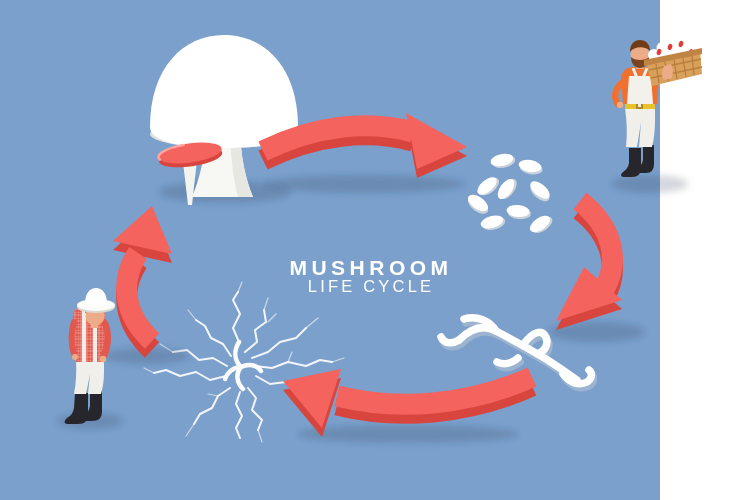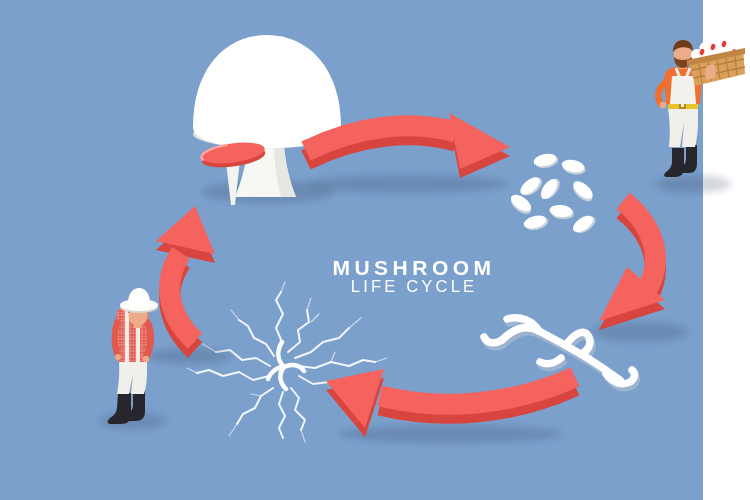--- a/index.html
+++ b/index.html
@@ -1,17 +1,17 @@
 <!DOCTYPE html>
 <html style="--background: #7BA0CC; --arrow-face: #F4635E; --arrow-side: #D8453F; --title-text: #FFFFFF; --organic-white: #FFFFFF; --shadow: rgba(30,48,80,0.20); --shirt-red: #E2584D; --shirt-orange: #F07030; --basket-tan: #D9A05B; --boots-black: #26262C; --skin: #ECAC87; --belt-yellow: #E9C32E; --cap-red: #F4635E;"><head>
 <meta charset="utf-8">
 <style>
   html,body{margin:0;padding:0;}
   body{width:750px;height:500px;overflow:hidden;font-family:"Liberation Sans",sans-serif;}
-  .stage{position:relative;width:660px;height:500px;background:var(--background,#7BA0CC);padding-left:43px;}
+  .stage{position:relative;width:660px;height:500px;background:var(--background,#7BA0CC);}
   svg{display:block;}
   
   .band-face{stroke:var(--arrow-face,#F4635E);fill:none;stroke-width:21;}
   .band-dark{stroke:var(--arrow-side,#D8453F);fill:none;stroke-width:21;}
   .head-face{fill:var(--arrow-face,#F4635E);}
   .head-dark{fill:var(--arrow-side,#D8453F);}
   .shadow{fill:var(--shadow,rgba(30,48,80,0.20));filter:url(#soft);}
   
   .wstroke{stroke:var(--organic-white,#FFFFFF);fill:none;stroke-linecap:round;stroke-linejoin:round;}
   .gstroke{stroke:#b9c6d4;fill:none;stroke-linecap:round;stroke-linejoin:round;opacity:.55;}

